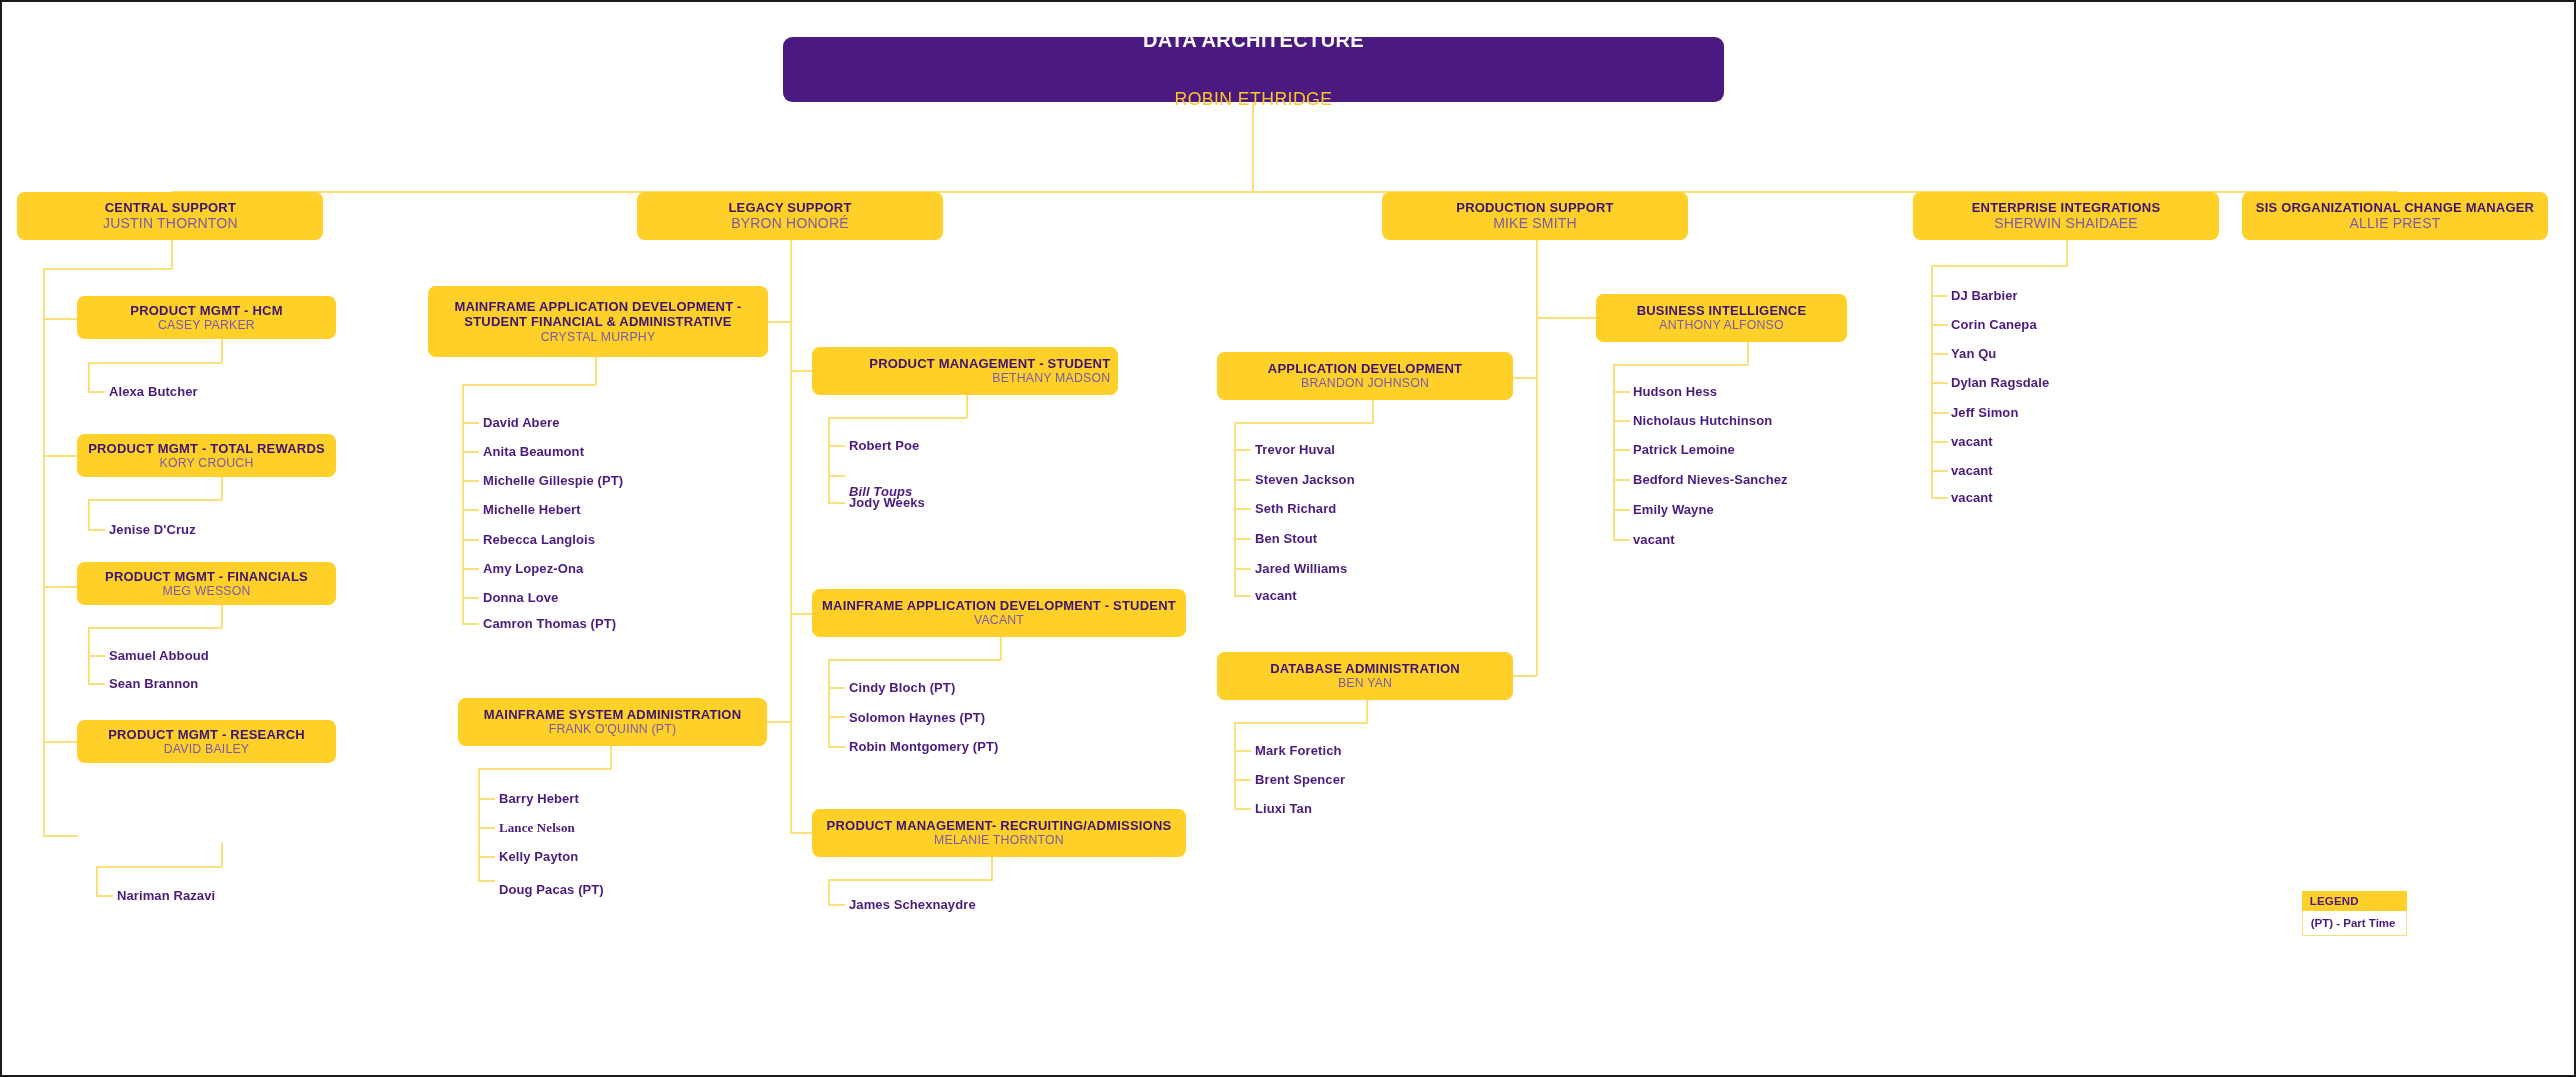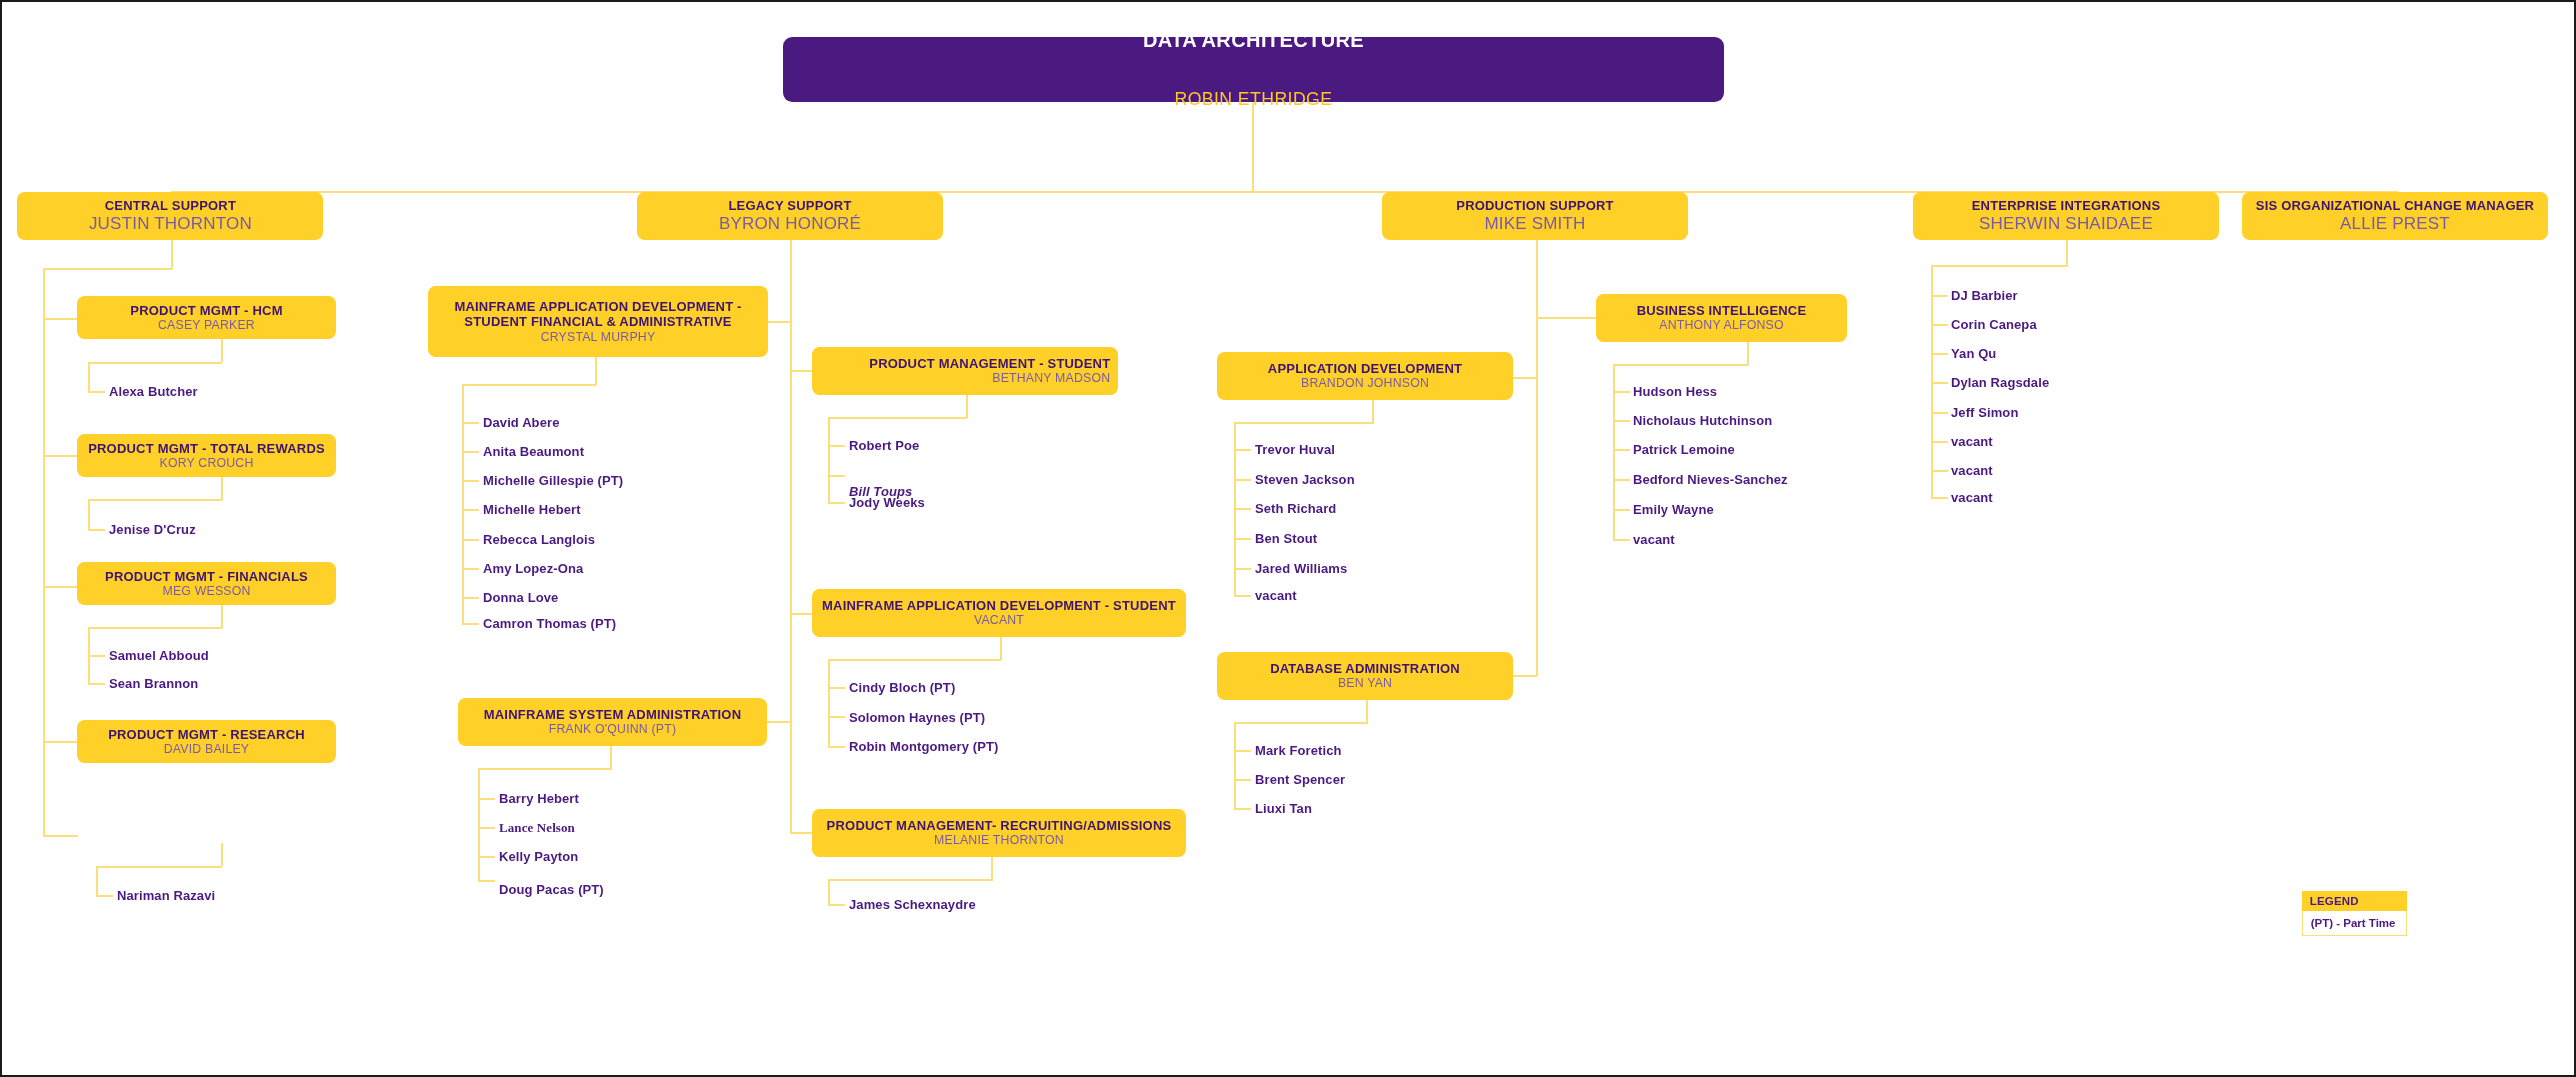--- a/index.html
+++ b/index.html
@@ -55,21 +55,21 @@
     font-size: 20px;
     letter-spacing: 0.4px;
   }
   .root .person {
     color: #FFC627;
     font-size: 17.7px;
     letter-spacing: 0.4px;
   }
   
   .lvl2 .title { font-size: 13px; }
-  .lvl2 .person { font-size: 17px; }
+  .lvl2 .person { font-size: 14px; }
   
   .lvl3 .title { font-size: 13px; }
   .lvl3 .person { font-size: 12.3px; }
 
   
   .leaf {
     position: absolute;
     color: #4B1A80;
     font-size: 13px;
     font-weight: bold;

